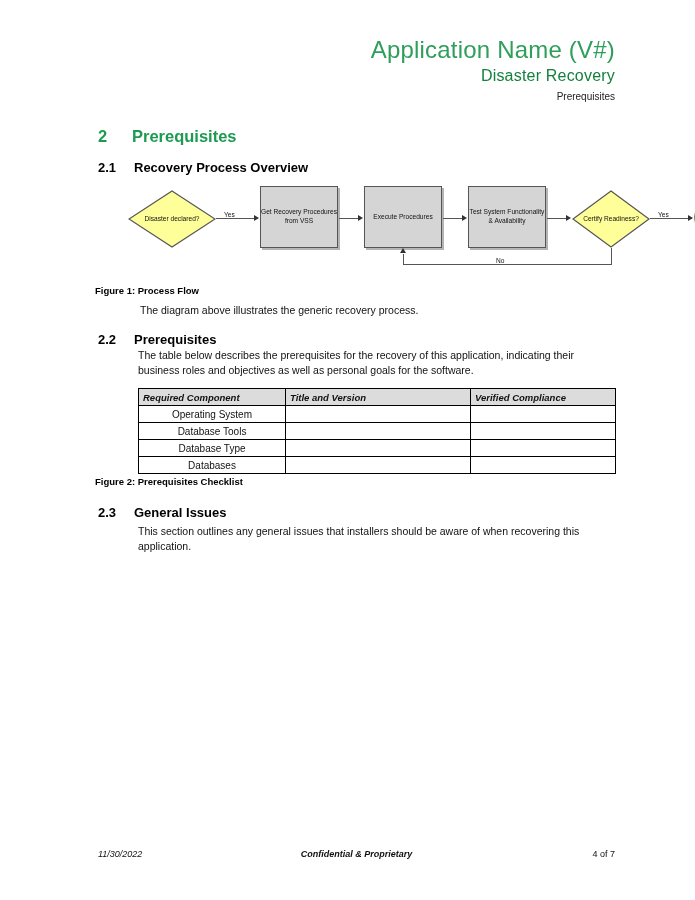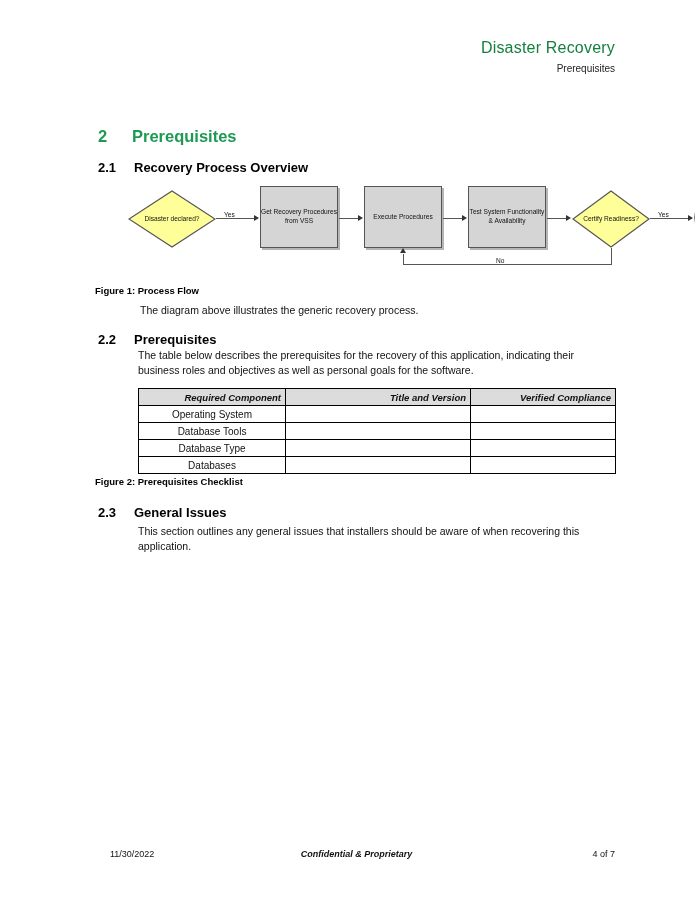--- a/index.html
+++ b/index.html
@@ -189,55 +189,56 @@
     box-sizing: border-box;
     height: 17px;
     padding: 0 4px;
     font-size: 10px;
     color: #111111;
   }
   .prereq-table th {
     background: #dcdcdc;
     font-style: italic;
     font-weight: bold;
-    text-align: right;
+    text-align: left;
     font-size: 9.5px;
   }
   .prereq-table td {
     text-align: center;
     font-weight: normal;
     background: #ffffff;
   }
 
   
   .footer {
     position: absolute;
     left: 98px;
     top: 849px;
     width: 517px;
     height: 14px;
     font-size: 9px;
     color: #111111;
   }
-  .footer .f-left { position: absolute; left: 12px; top: 0; }
+  .footer .f-left { position: absolute; left: 0; top: 0; font-style: italic; }
   .footer .f-center {
     position: absolute;
     left: 0; right: 0; top: 0;
     text-align: center;
     font-weight: bold;
     font-style: italic;
   }
   .footer .f-right { position: absolute; right: 0; top: 0; }
 </style>
 </head>
 <body>
 
 <div class="page">
 
   <div class="doc-header">
+    <div class="doc-title">Application Name (V#)</div>
     <div class="doc-subtitle">Disaster Recovery</div>
     <div class="doc-section-ref">Prerequisites</div>
   </div>
 
   <div class="h1" style="top:127px;">
     <span class="num">2</span><span>Prerequisites</span>
   </div>
 
   <div class="h2" style="top:160px;">
     <span class="num">2.1</span><span>Recovery Process Overview</span>

